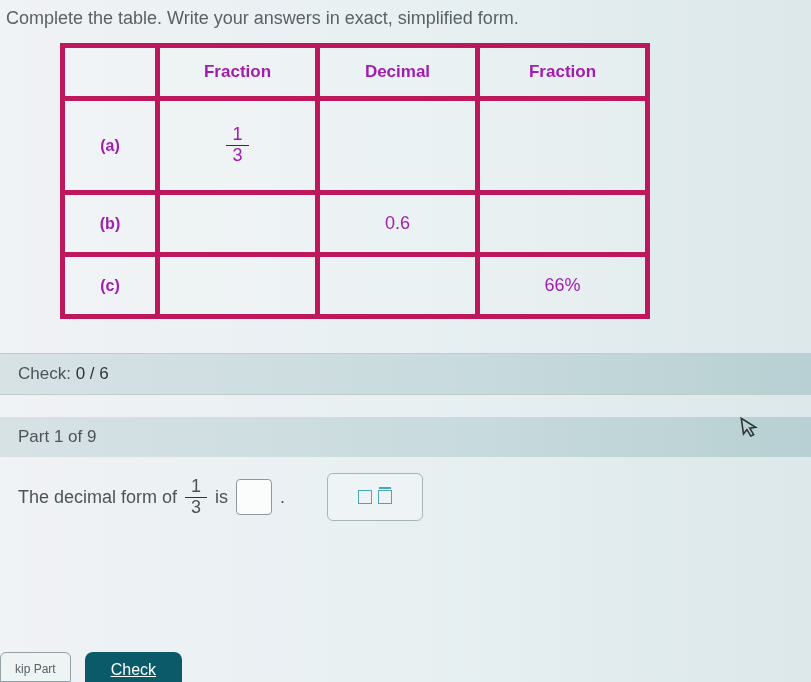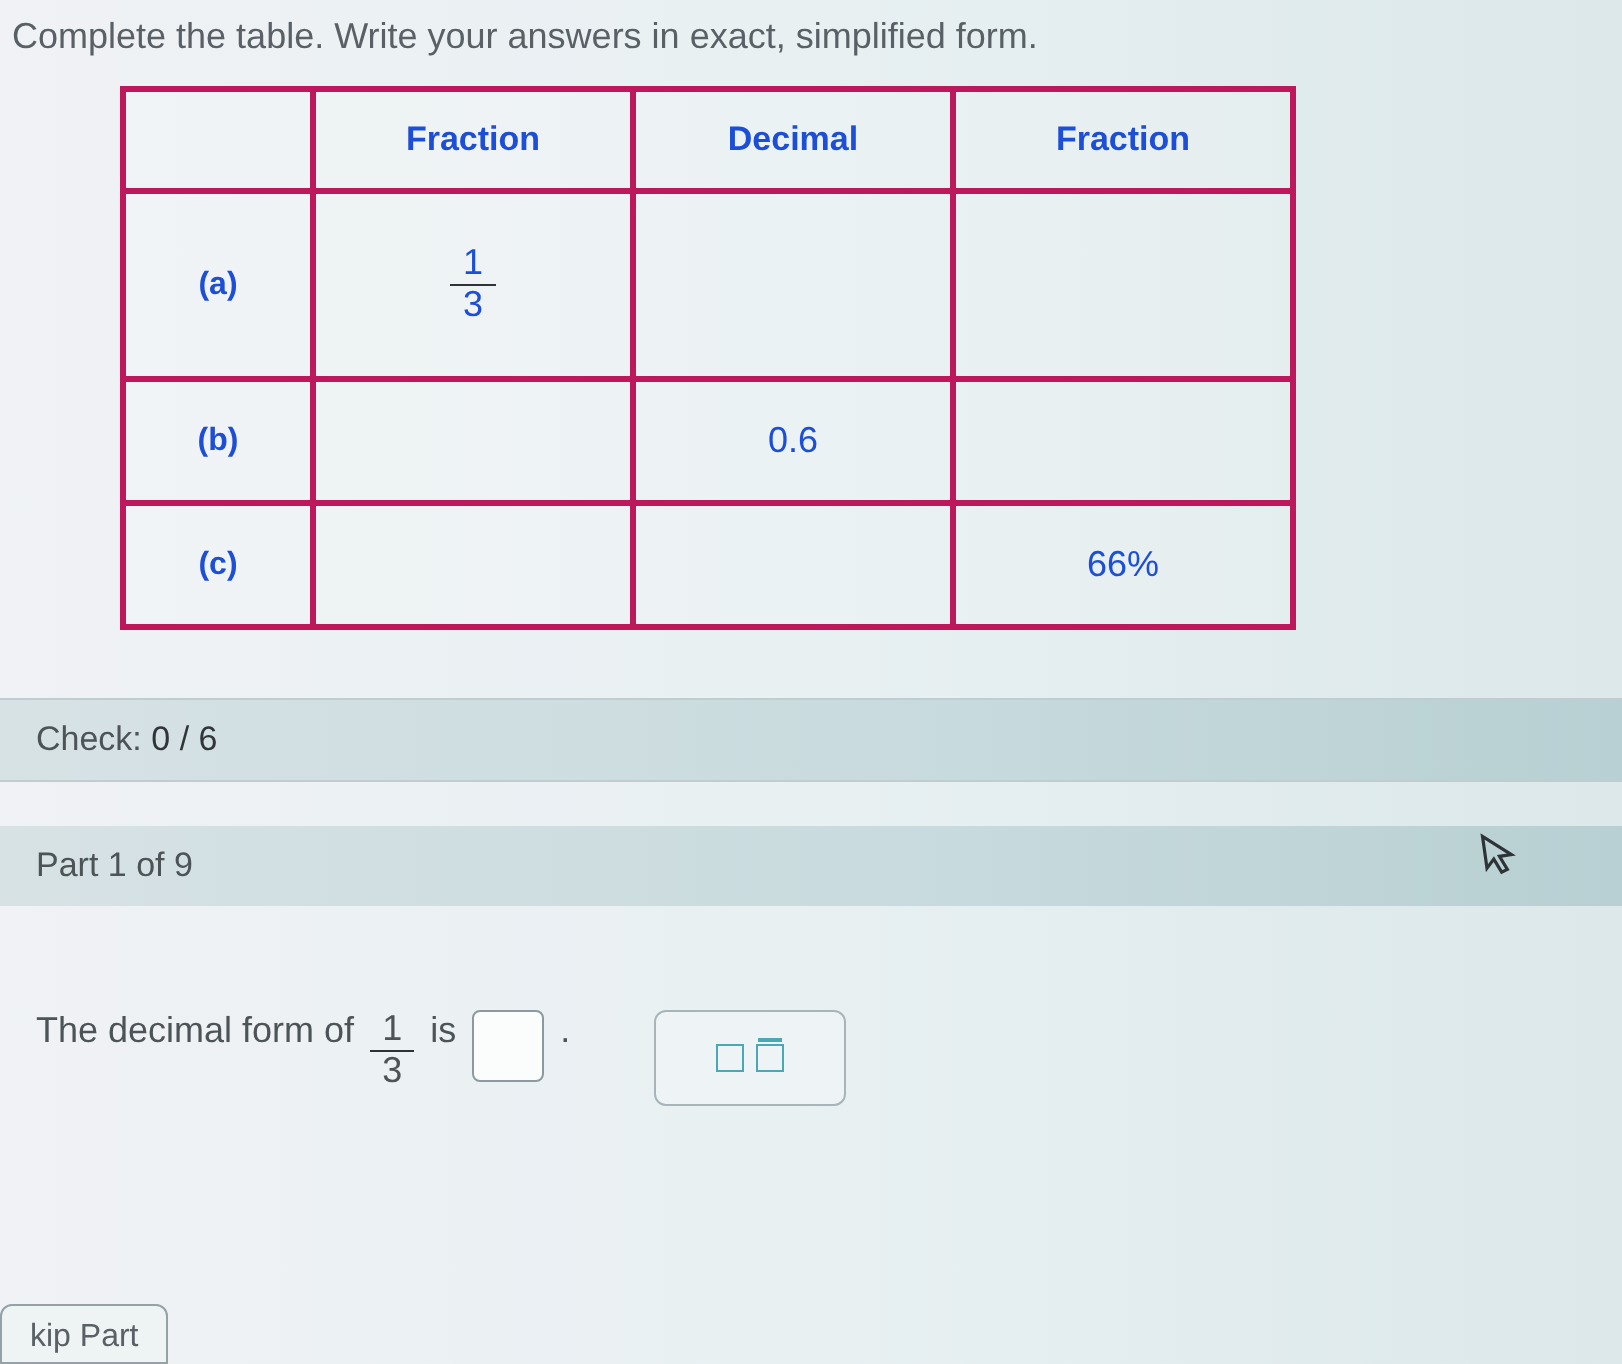--- a/index.html
+++ b/index.html
@@ -17,24 +17,24 @@
     font-size: 18px;
     color: #5a6166;
     padding: 0 8px 14px 6px;
   }
   .data-table {
     margin-left: 60px;
     border-collapse: collapse;
     background: rgba(255,255,255,0.15);
   }
   .data-table th, .data-table td {
-    border: 3px solid #be185d;
+    border: 5px solid #be185d;
     text-align: center;
     font-weight: normal;
-    color: #1d4ed8;
+    color: #a21caf;
   }
   .data-table th {
     font-weight: bold;
     font-size: 17px;
     padding: 14px 0;
   }
   .data-table th.col-label { width: 95px; }
   .data-table th.col-frac { width: 160px; }
   .data-table th.col-dec { width: 160px; }
   .data-table th.col-pct { width: 170px; }
@@ -68,22 +68,23 @@
   .section-bar .bold { font-weight: normal; color: #2f3538; }
   .part-header {
     margin-top: 22px;
     background: linear-gradient(90deg, #d7e2e5 0%, #c7dadd 60%, #b8d0d3 100%);
     padding: 10px 18px;
     font-size: 17px;
     color: #4c5458;
   }
   .question-row {
     display: flex;
+    align-items: center;
     gap: 8px;
-    padding: 52px 0 0 18px;
+    padding: 16px 0 0 18px;
     font-size: 18px;
     color: #4c5458;
   }
   .answer-box {
     display: inline-block;
     width: 36px;
     height: 36px;
     border: 1px solid #8c9aa0;
     border-radius: 4px;
     background: #fbfdfd;
@@ -118,21 +119,21 @@
     display: flex;
     align-items: flex-end;
     gap: 14px;
     padding: 0 0 0 0;
   }
   .btn-skip {
     border: 1px solid #94a2a8;
     border-radius: 6px 6px 0 0;
     background: #eef3f4;
     color: #596166;
-    font-size: 16px;
+    font-size: 12px;
     padding: 8px 14px 4px 14px;
     height: 30px;
     line-height: 14px;
   }
   .btn-check {
     border: none;
     border-radius: 8px 8px 0 0;
     background: #0a5a6a;
     color: #fff;
     font-size: 16px;
@@ -207,19 +208,20 @@
   <span class="answer-box"></span>
   <span>.</span>
   <span class="tool-box">
     <span class="sq"></span>
     <span class="sq-bar"></span>
   </span>
 </div>
 
 <div class="bottom-bar">
   <button class="btn-skip">kip Part</button>
+  <button class="btn-check">Check</button>
 </div>
 
 <div class="cursor">
   <svg width="20" height="24" viewBox="0 0 20 24">
     <path d="M2 2 L2 18 L6 14 L9 21 L12 20 L9 13 L15 13 Z" fill="none" stroke="#2d3336" stroke-width="1.6"></path>
   </svg>
 </div>
 
 </body></html>

